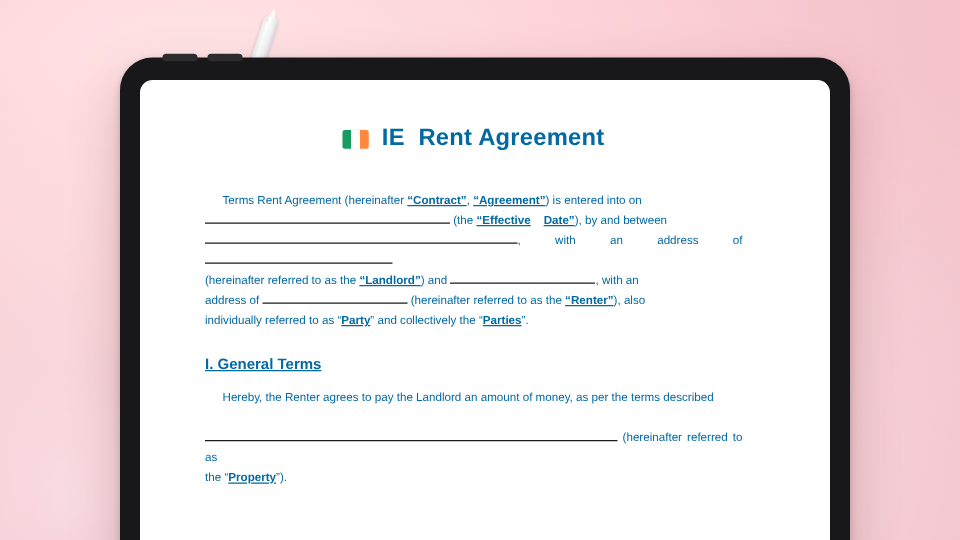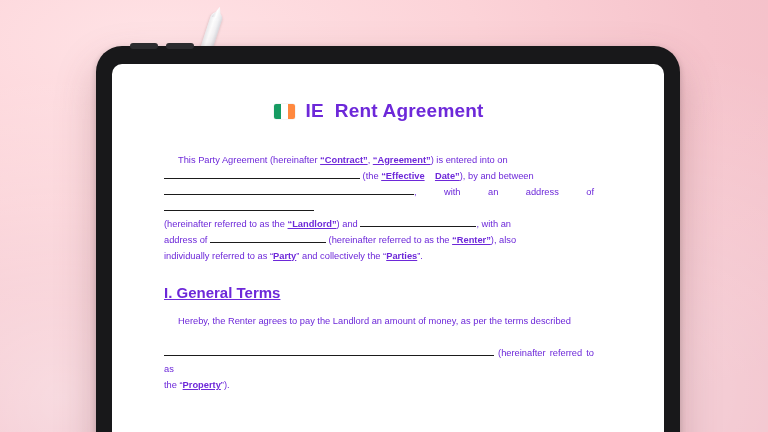--- a/index.html
+++ b/index.html
@@ -63,21 +63,21 @@
     width: 100%; height: 100%;
     background: #ffffff;
     border-radius: 10px 10px 0 0;
     overflow: hidden;
     position: relative;
   }
 
   
   .doc {
     padding: 36px 70px 0 52px;
-    color: #6d28d9;
+    color: #0369a1;
   }
   .doc-title {
     display: flex; align-items: center; justify-content: center;
     gap: 10px;
     font-size: 19px; font-weight: bold;
     letter-spacing: 0.2px;
     margin-bottom: 30px;
   }
   .flag {
     display: inline-block;
@@ -89,21 +89,21 @@
   .title-text { white-space: pre; }
 
   p.para {
     font-size: 9.3px;
     line-height: 16px;
     text-align: justify;
     text-justify: inter-word;
     margin-bottom: 12px;
   }
   .section-head {
-    font-size: 15px;
+    font-size: 12px;
     font-weight: bold;
     text-decoration: underline;
     margin: 20px 0 12px 0;
   }
   .indent { text-indent: 14px; }
   b { font-weight: bold; text-decoration: underline; }
   .blank {
     display: inline-block;
     border-bottom: 1px solid #1b1b1b;
     vertical-align: baseline;
@@ -132,21 +132,21 @@
   </div>
 
   <div class="screen">
     <div class="doc">
 
       <div class="doc-title">
         <span class="flag"></span>
         <span class="title-text">IE  Rent Agreement</span>
       </div>
 
-      <p class="para indent"><span>This  Party  Agreement  (hereinafter  </span><b>“Contract”</b><span>,  </span><b>“Agreement”</b><span>)  is  entered  into  on</span><br>
+      <p class="para indent"><span>Terms  Rent  Agreement  (hereinafter  </span><b>“Contract”</b><span>,  </span><b>“Agreement”</b><span>)  is  entered  into  on</span><br>
       <span class="blank b-lg"></span><span>  (the  </span><b>“Effective</b>&nbsp;&nbsp;&nbsp;&nbsp;<b>Date”</b><span>),  by  and  between</span><br>
       <span class="blank b-xl"></span><span>, with an address of</span><span class="blank b-md"></span><br>
       <span>(hereinafter  referred  to  as  the  </span><b>“Landlord”</b><span>)  and  </span><span class="blank b-sm"></span><span>,  with  an</span><br>
       <span>address  of  </span><span class="blank b-sm"></span><span>  (hereinafter  referred  to  as  the  </span><b>“Renter”</b><span>),  also</span><br>
       <span>individually referred to as “</span><b>Party</b><span>” and collectively the “</span><b>Parties</b><span>”.</span></p>
 
       <div class="section-head">I. General Terms</div>
 
       <p class="para indent"><span>Hereby, the Renter agrees to pay the Landlord an amount of money, as per the terms described</span><br>
       <br>

